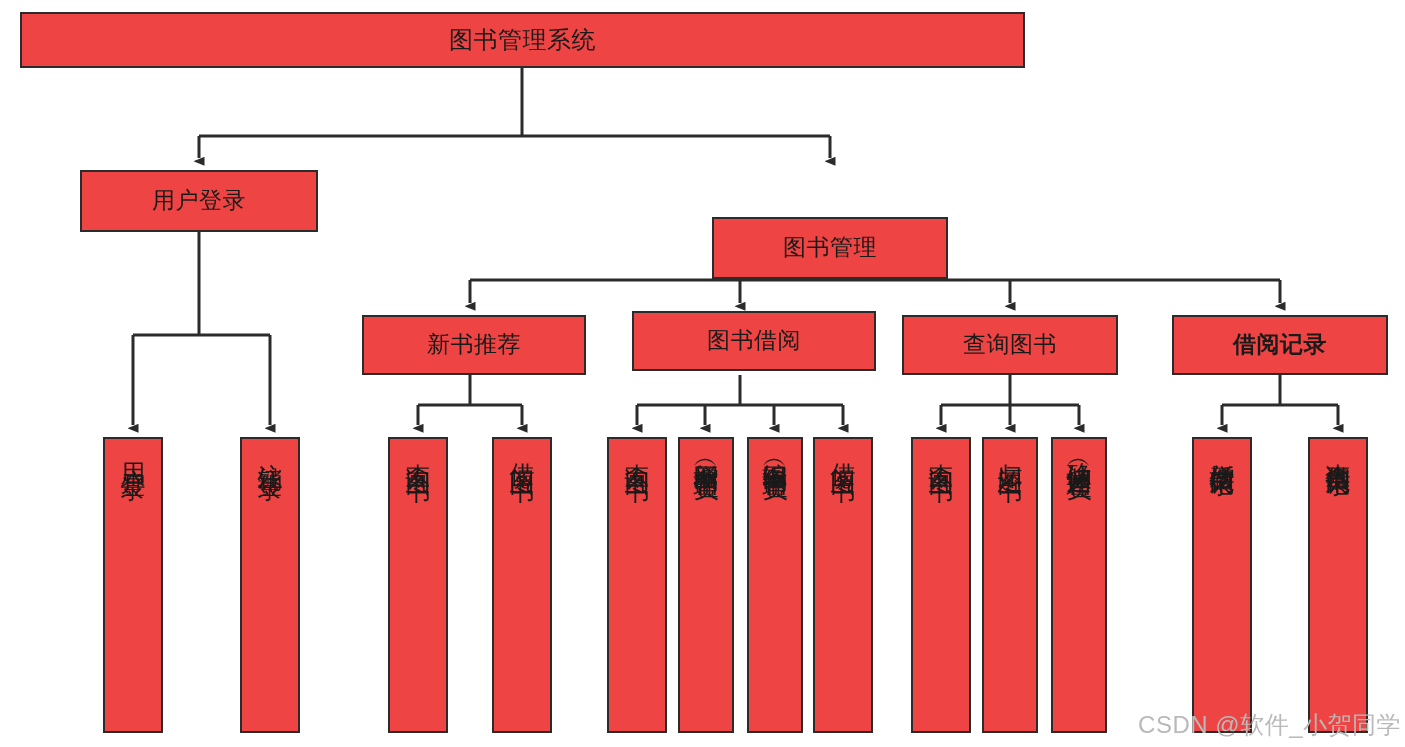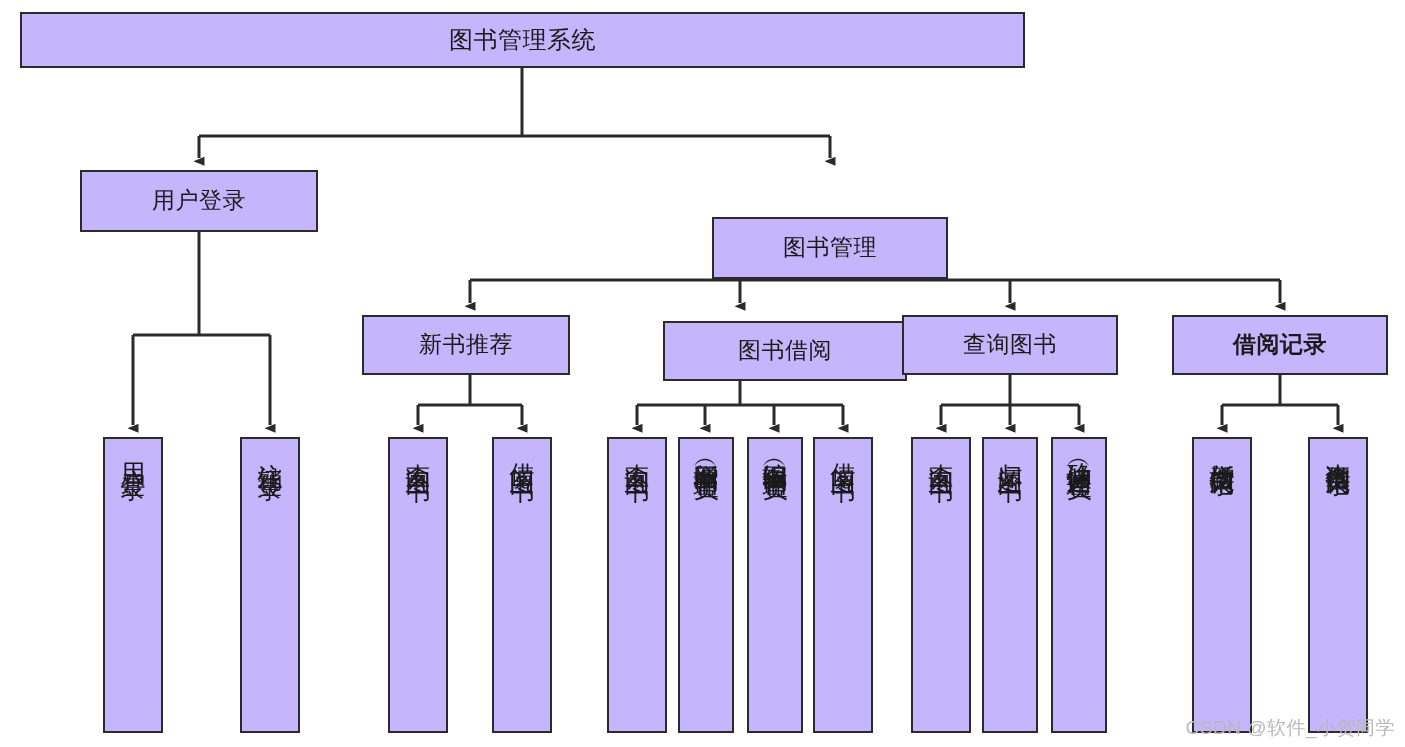--- a/index.html
+++ b/index.html
@@ -22,21 +22,21 @@
     position: absolute;
     left: 0;
     top: 0;
     width: 1405px;
     height: 747px;
     pointer-events: none;
   }
   .node {
     position: absolute;
     box-sizing: border-box;
-    background: #c4b5fd;
+    background: #ef4444;
     border: 2.5px solid #2b2b2b;
     display: flex;
     align-items: center;
     justify-content: center;
     color: #1a1a1a;
     z-index: 2;
   }
   .node .label {
     display: block;
     text-align: center;
@@ -61,23 +61,23 @@
     font-size: 25px;
     letter-spacing: 5px;
     line-height: 1;
   }
   .node.vert.tall .label {
     font-size: 25px;
     letter-spacing: 2px;
   }
   .watermark {
     position: absolute;
-    right: 10px;
+    right: 4px;
     bottom: 6px;
-    font-size: 19px;
+    font-size: 24px;
     color: #b9b9b9;
     letter-spacing: 0.5px;
     z-index: 5;
     white-space: nowrap;
   }
 </style>
 </head>
 <body>
 
 <div id="canvas">
@@ -136,24 +136,24 @@
     <span class="label">图书管理系统</span>
   </div>
 
   <div class="node horiz" style="left:80px; top:170px; width:238px; height:62px;">
     <span class="label">用户登录</span>
   </div>
   <div class="node horiz" style="left:712px; top:170px; width:236px; height:62px;margin-top:47px;">
     <span class="label">图书管理</span>
   </div>
 
-  <div class="node horiz" style="left:362px; top:315px; width:208px; height:60px;">
+  <div class="node horiz" style="left:362px; top:315px; width:224px; height:60px;">
     <span class="label">新书推荐</span>
   </div>
-  <div class="node horiz" style="left:632px; top:321px; width:244px; height:60px;margin-left:31px;">
+  <div class="node horiz" style="left:632px; top:311px; width:244px; height:60px;">
     <span class="label">图书借阅</span>
   </div>
   <div class="node horiz" style="left:902px; top:315px; width:216px; height:60px;">
     <span class="label">查询图书</span>
   </div>
   <div class="node horiz" style="left:1172px; top:315px; width:216px; height:60px;font-weight:bold;">
     <span class="label">借阅记录</span>
   </div>
 
   <div class="node vert" style="left:103px; top:437px; width:60px; height:296px;">

